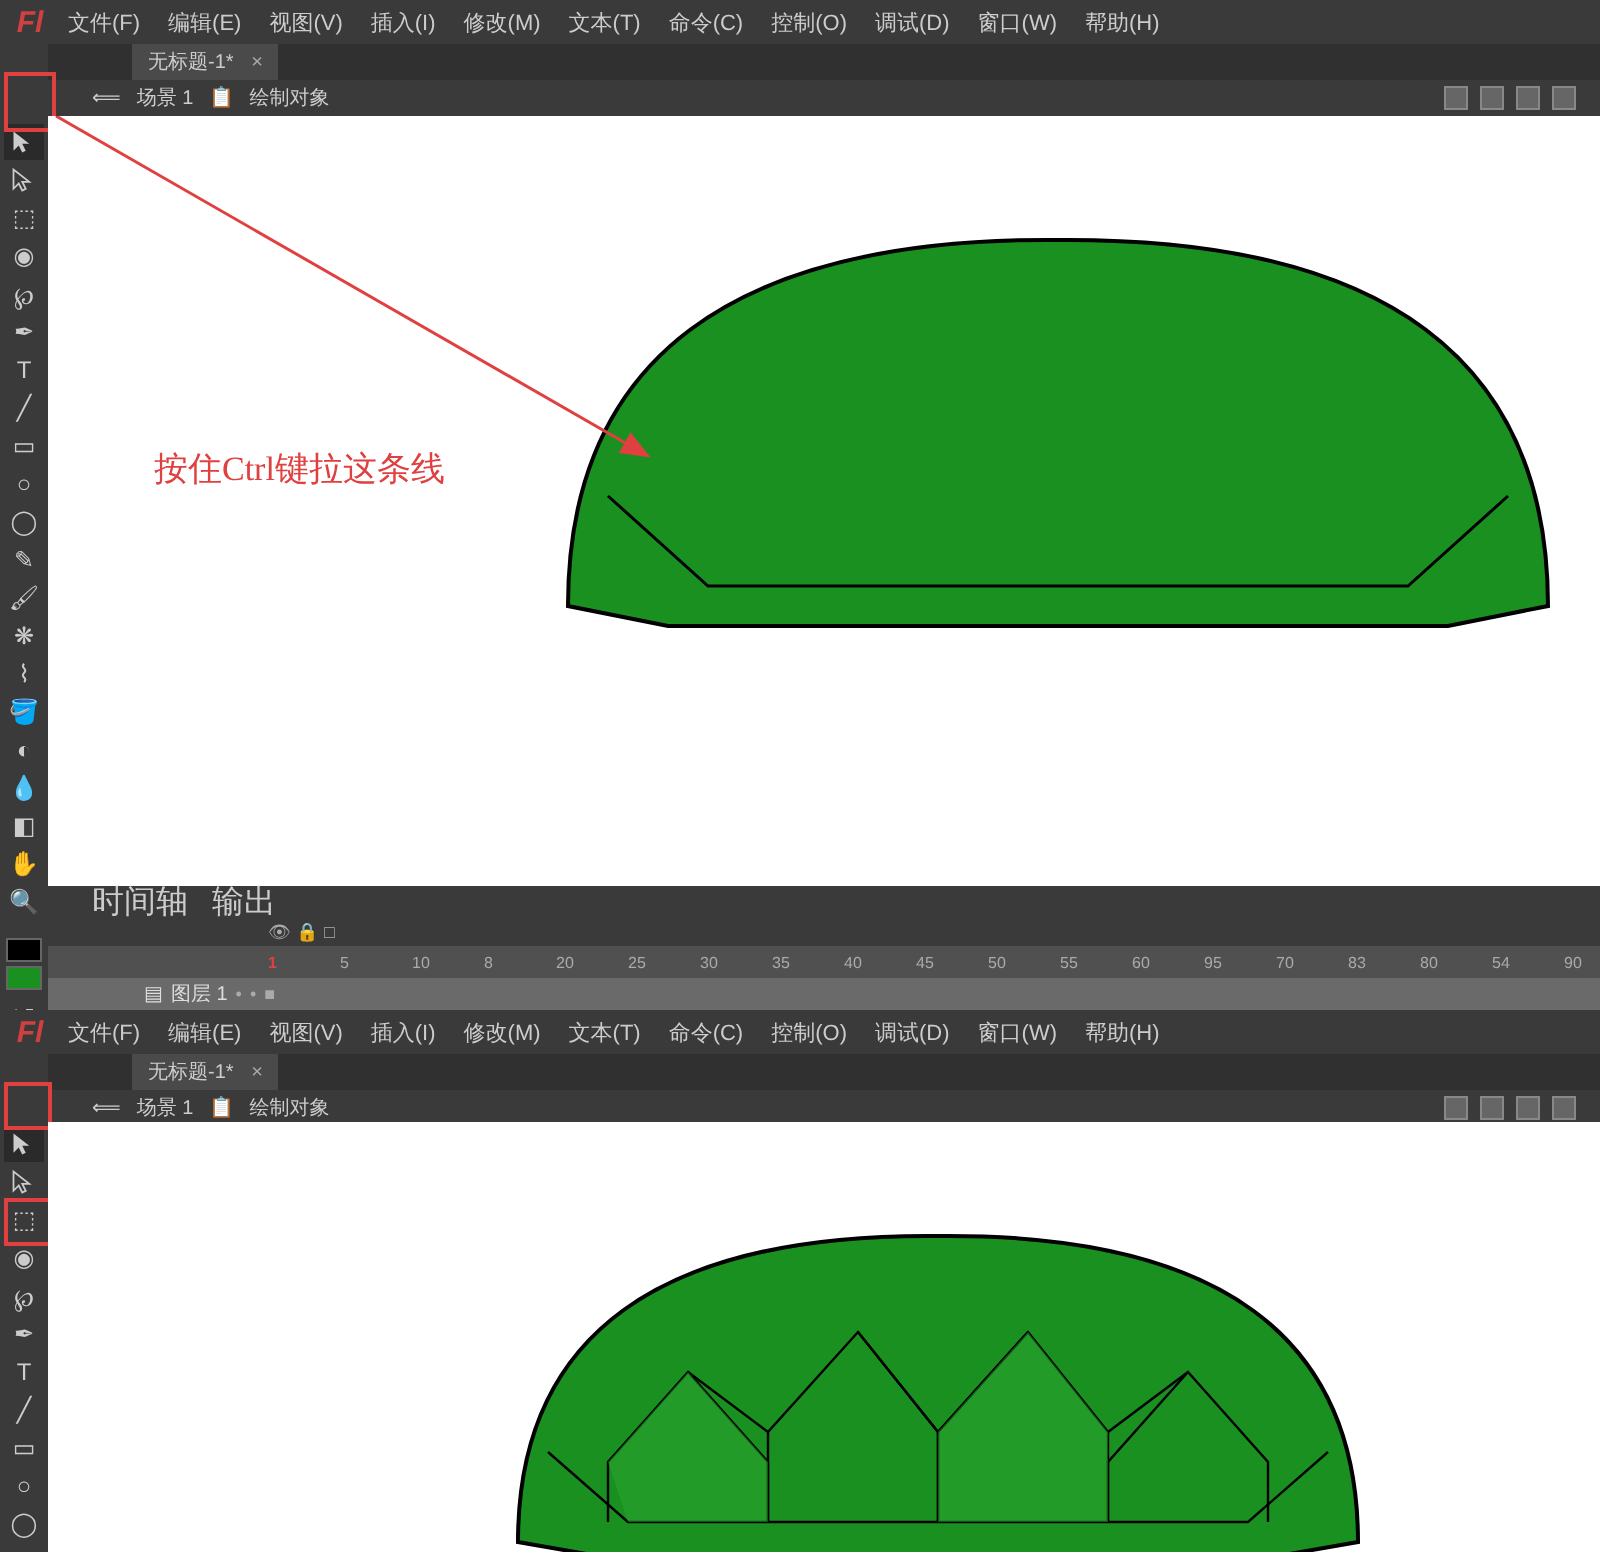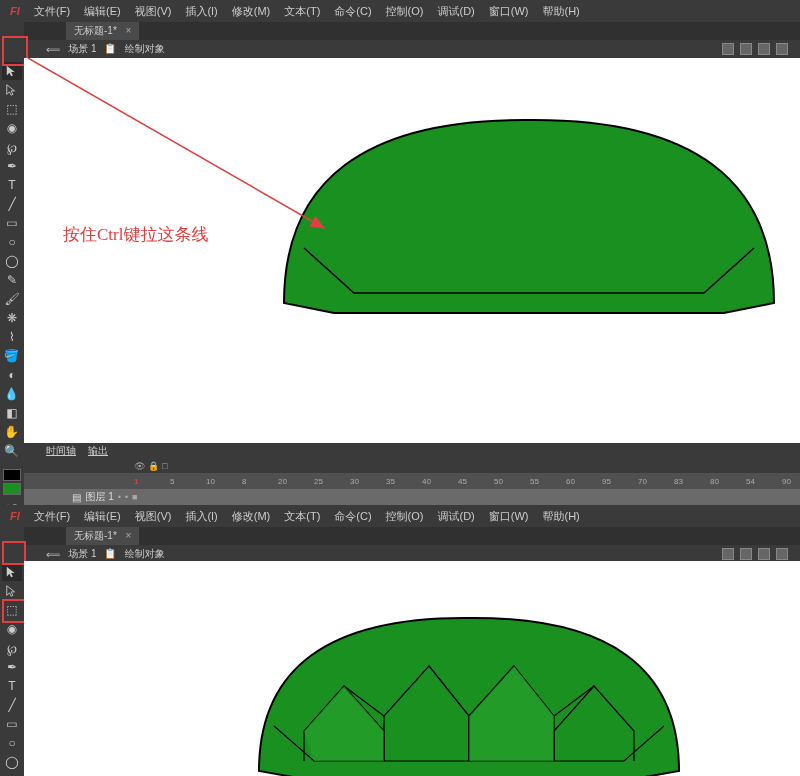--- a/index.html
+++ b/index.html
@@ -1,21 +1,21 @@
 <!DOCTYPE html>
 <html><head>
 <meta charset="utf-8">
 <style>
 *{margin:0;padding:0;box-sizing:border-box;font-family:Arial,"Microsoft YaHei",sans-serif;}
 body{background:#4a4a4a;width:800px;height:776px;overflow:hidden;}
 .app-panel{position:relative;background:#3a3a3a;}
 .top-panel{height:505px;}
 .bottom-panel{height:271px;margin-top:0;}
 .menubar{height:22px;background:#3a3a3a;display:flex;align-items:center;padding-left:4px;gap:2px;}
-.app-logo{color:#d04040;font-weight:bold;font-size:11px;width:22px;text-align:center;font-style:italic;}
+.app-logo{color:#d04040;font-weight:bold;font-size:15px;width:22px;text-align:center;font-style:italic;}
 .menu-item{color:#ccc;font-size:11px;padding:2px 6px;cursor:pointer;}
 .doc-tabs{height:18px;background:#303030;display:flex;align-items:center;padding-left:66px;}
 .doc-tab{color:#ccc;font-size:10px;padding:2px 8px;background:#4a4a4a;}
 .doc-tab .close{margin-left:6px;color:#aaa;}
 .scene-bar{height:18px;background:#3a3a3a;display:flex;align-items:center;padding-left:46px;gap:8px;}
 .scene-bar span{color:#ccc;font-size:10px;}
 .scene-icon{width:12px;height:12px;display:inline-block;}
 .right-icons{margin-left:auto;display:flex;gap:6px;padding-right:12px;}
 .right-icons div{width:12px;height:12px;background:#666;border:1px solid #888;}
 .toolbar{position:absolute;left:0;top:22px;width:24px;background:#3a3a3a;display:flex;flex-direction:column;align-items:center;padding-top:40px;gap:1px;}
@@ -27,21 +27,21 @@
 .swatch.black{background:#000;}
 .swatch.green{background:#1a9020;}
 .red-box{position:absolute;border:2px solid #e04040;pointer-events:none;}
 .canvas-area{position:absolute;left:24px;top:58px;right:0;background:#fff;}
 .top-canvas{height:385px;}
 .annotation{position:absolute;color:#e04040;font-size:17px;font-family:"SimSun",serif;}
 .arrow-svg{position:absolute;left:0;top:0;pointer-events:none;}
 .shape-svg{position:absolute;}
 .timeline-area{position:absolute;left:24px;bottom:0;right:0;height:62px;background:#3a3a3a;}
 .timeline-tabs{height:16px;display:flex;align-items:center;gap:12px;padding-left:22px;}
-.timeline-tabs span{color:#ccc;font-size:10px;text-decoration:underline;}
+.timeline-tabs span{color:#ccc;font-size:16px;}
 .ruler{height:16px;background:#505050;display:flex;align-items:center;padding-left:110px;overflow:hidden;}
 .ruler-tick{color:#aaa;font-size:8px;width:36px;flex-shrink:0;}
 .playhead{color:#e04040;font-weight:bold;}
 .layer-row{height:16px;background:#6a6a6a;display:flex;align-items:center;padding-left:48px;}
 .layer-name{color:#ddd;font-size:10px;text-align:right;}
 .layer-icons{margin-left:4px;color:#aaa;font-size:9px;display:flex;gap:4px;}
 .header-icons{display:flex;gap:4px;padding:2px 0 2px 110px;}
 .header-icons div{width:10px;height:10px;color:#aaa;font-size:9px;}
 .bottom-canvas{position:absolute;left:24px;top:56px;right:0;bottom:0;background:#fff;}
 </style>
@@ -132,21 +132,21 @@
 
     <svg class="arrow-svg" width="776" height="385">
       <defs>
           <marker id="ah1" markerWidth="10" markerHeight="8" refX="9" refY="4" orient="auto">
             <path d="M0,0 L10,4 L0,8 Z" fill="#e04040"></path>
           </marker>
         </defs>
       <line x1="4" y1="0" x2="300" y2="170" stroke="#e04040" stroke-width="1.5" marker-end="url(#ah1)"></line>
     </svg>
 
-    <div class="annotation" style="left:39px;top:165px;">按住Ctrl键拉这条线</div>
+    <div class="annotation" style="left:53px;top:165px;">按住Ctrl键拉这条线</div>
   </div>
 
   <div class="timeline-area">
     <div class="timeline-tabs">
       <span>时间轴</span>
       <span>输出</span>
     </div>
     <div class="header-icons">
       <div>👁</div>
       <div>🔒</div>

